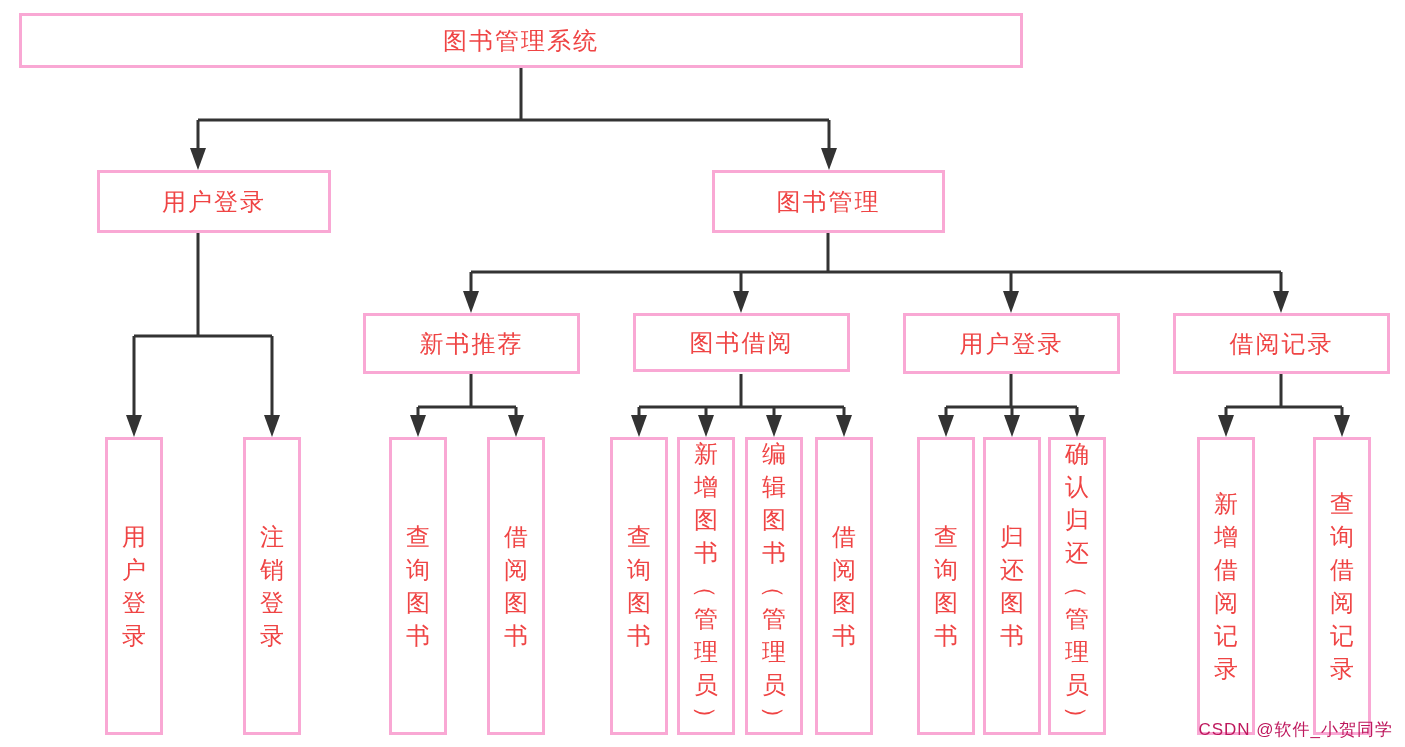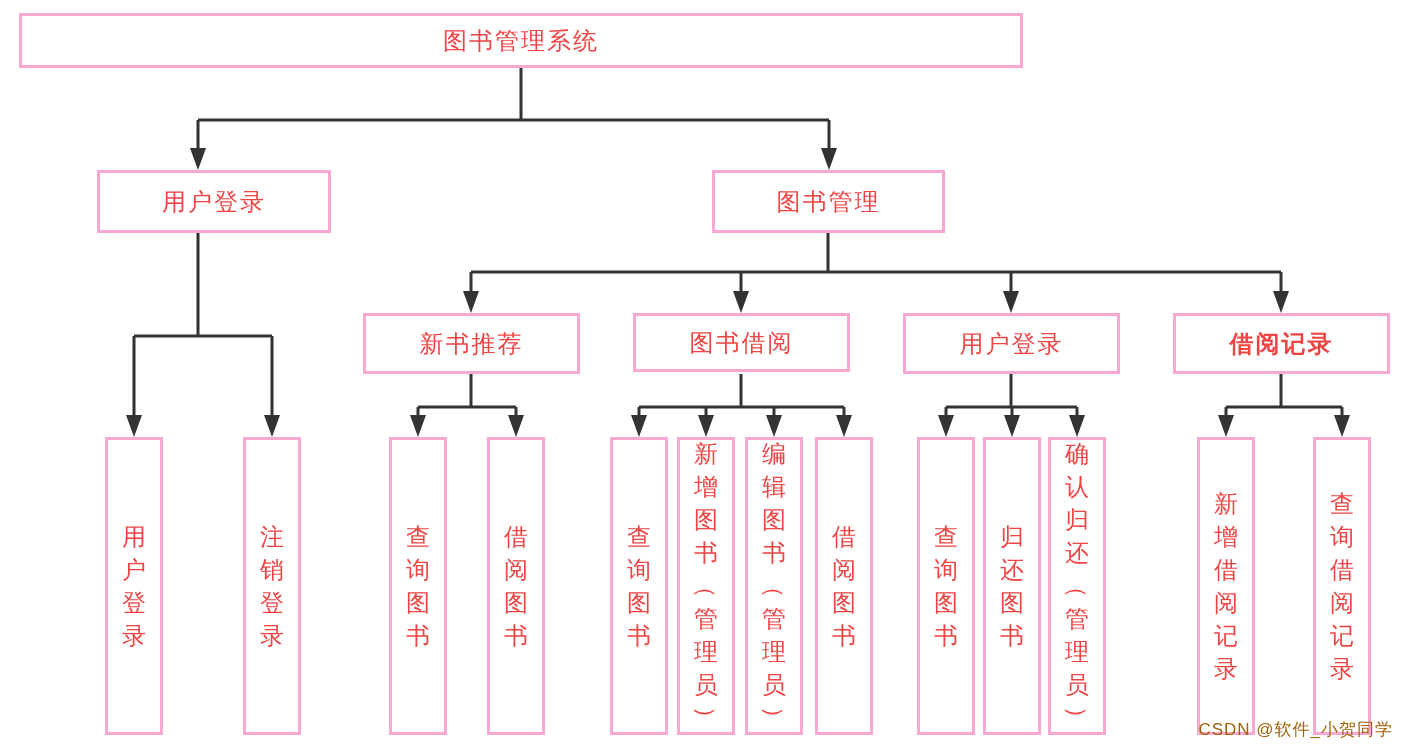--- a/index.html
+++ b/index.html
@@ -12,31 +12,31 @@
     position:absolute;box-sizing:border-box;border:3px solid #f9a8d4;
     background:#ffffff;display:flex;align-items:center;justify-content:center;
     font-size:24px;color:#ef4444;letter-spacing:2px;
   }
   .leaf{
     flex-direction:column;gap:9px;letter-spacing:0;font-size:24px;
   }
   .leaf span.vchar{display:block;line-height:1;height:24px;}
   .leaf span.rot{transform:rotate(90deg);}
   .watermark{
-    position:absolute;right:12px;bottom:6px;font-size:17px;color:#a16207;
+    position:absolute;right:12px;bottom:6px;font-size:17px;color:#be185d;
     letter-spacing:1px;white-space:nowrap;
   }
   
   #n-root{left:19px;top:13px;width:1004px;height:55px;}
   #n-l1a{left:97px;top:170px;width:234px;height:63px;}
   #n-l1b{left:712px;top:170px;width:233px;height:63px;}
   #n-l2a{left:363px;top:313px;width:217px;height:61px;}
   #n-l2b{left:633px;top:313px;width:217px;height:59px;}
   #n-l2c{left:903px;top:313px;width:217px;height:61px;}
-  #n-l2d{left:1173px;top:313px;width:217px;height:61px;font-weight:bold;}
+  #n-l2d{left:1173px;top:313px;width:217px;height:61px;}
   .leaf{top:437px;width:58px;height:298px;}
   #f-a1{left:105px;} #f-a2{left:243px;}
   #f-b1{left:389px;} #f-b2{left:487px;}
   #f-c1{left:610px;} #f-c2{left:677px;} #f-c3{left:745px;} #f-c4{left:815px;}
   #f-d1{left:917px;} #f-d2{left:983px;} #f-d3{left:1048px;}
   #f-e1{left:1197px;} #f-e2{left:1313px;}
 </style>
 </head>
 <body>
 

